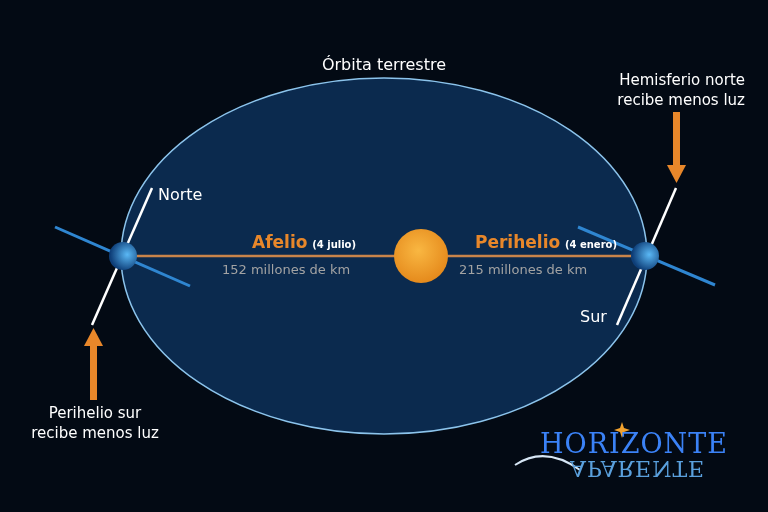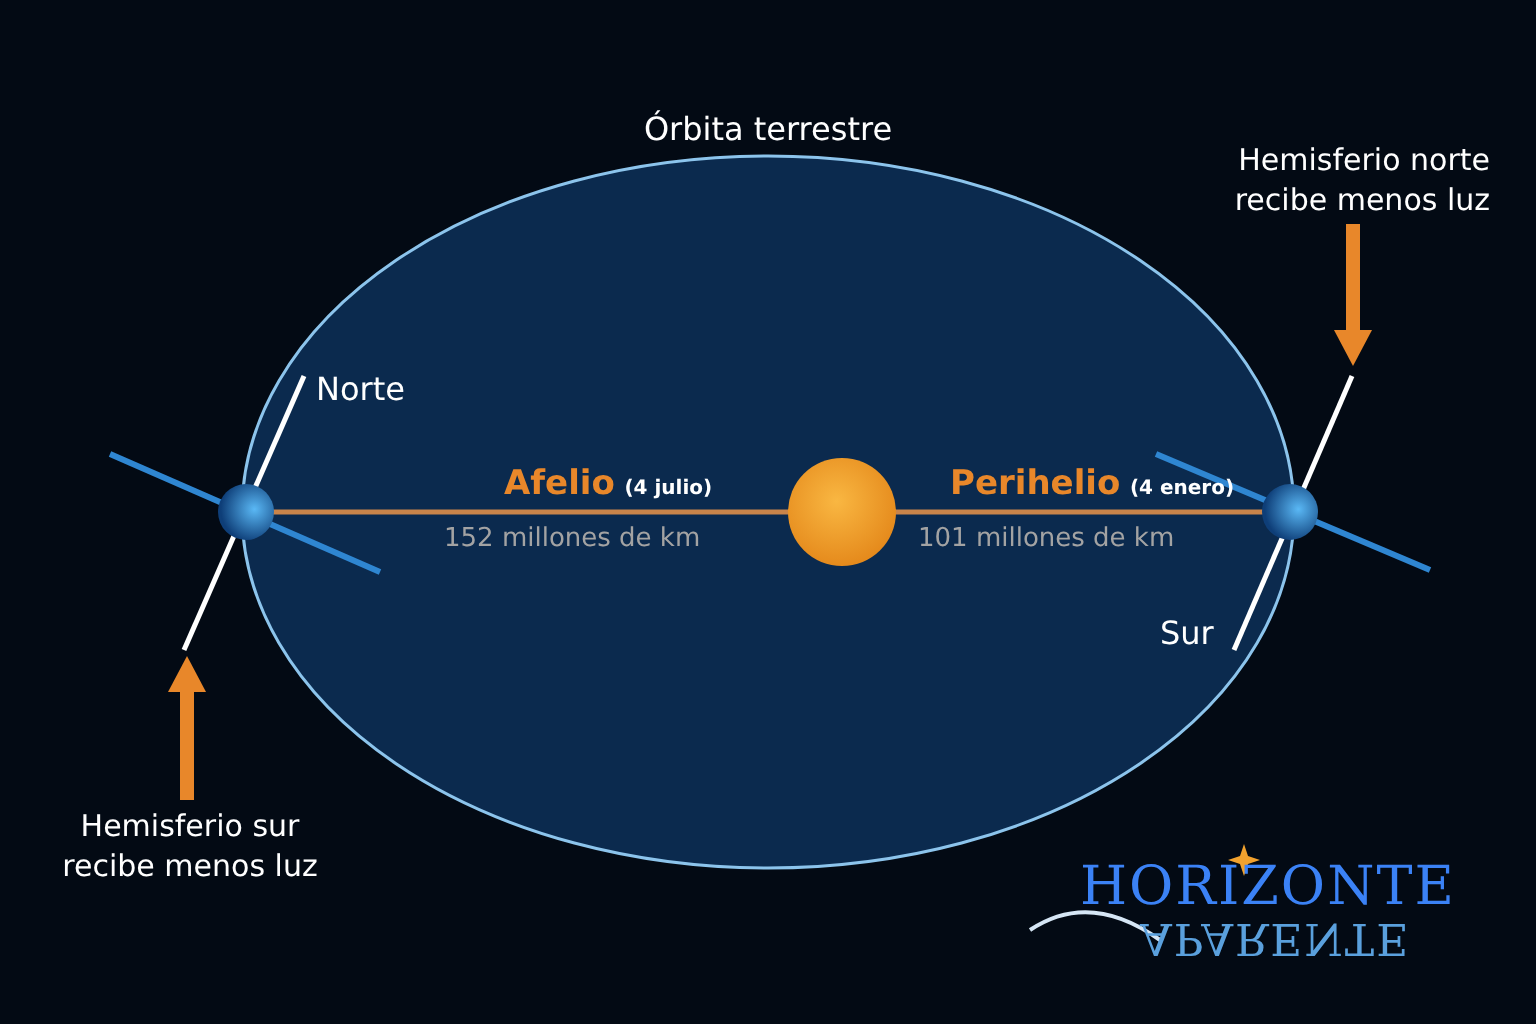--- a/index.html
+++ b/index.html
@@ -59,27 +59,27 @@
 <div class="lbl" style="left:252px;top:232px;">
   <span class="orange">Afelio</span>
   <span class="small">(4 julio)</span>
 </div>
 <div class="lbl dist" style="left:222px;top:262px;">152 millones de km</div>
 
 <div class="lbl" style="left:457px;top:232px;margin-left:18px;">
   <span class="orange">Perihelio</span>
   <span class="small">(4 enero)</span>
 </div>
-<div class="lbl dist" style="left:459px;top:262px;">101 millones de km</div>
+<div class="lbl dist" style="left:459px;top:262px;">215 millones de km</div>
 
 <div class="lbl" style="left:158px;top:185px;font-size:16px;">Norte</div>
 <div class="lbl" style="left:580px;top:307px;font-size:16px;">Sur</div>
 
 <div class="lbl center" style="left:10px;top:403px;width:170px;line-height:20px;">
-  <div>Hemisferio sur</div>
+  <div>Perihelio sur</div>
   <div>recibe menos luz</div>
 </div>
 
 <div class="lbl center" style="left:570px;top:70px;width:175px;line-height:20px;text-align:right;">
   <div>Hemisferio norte</div>
   <div>recibe menos luz</div>
 </div>
 
 <div class="logo" style="left:540px;top:428px;font-size:27px;">HORIZONTE</div>
 <div class="logo" style="left:570px;top:456px;font-size:22px;transform:scaleY(-1);color:#5aa0dd;">APARENTE</div>

